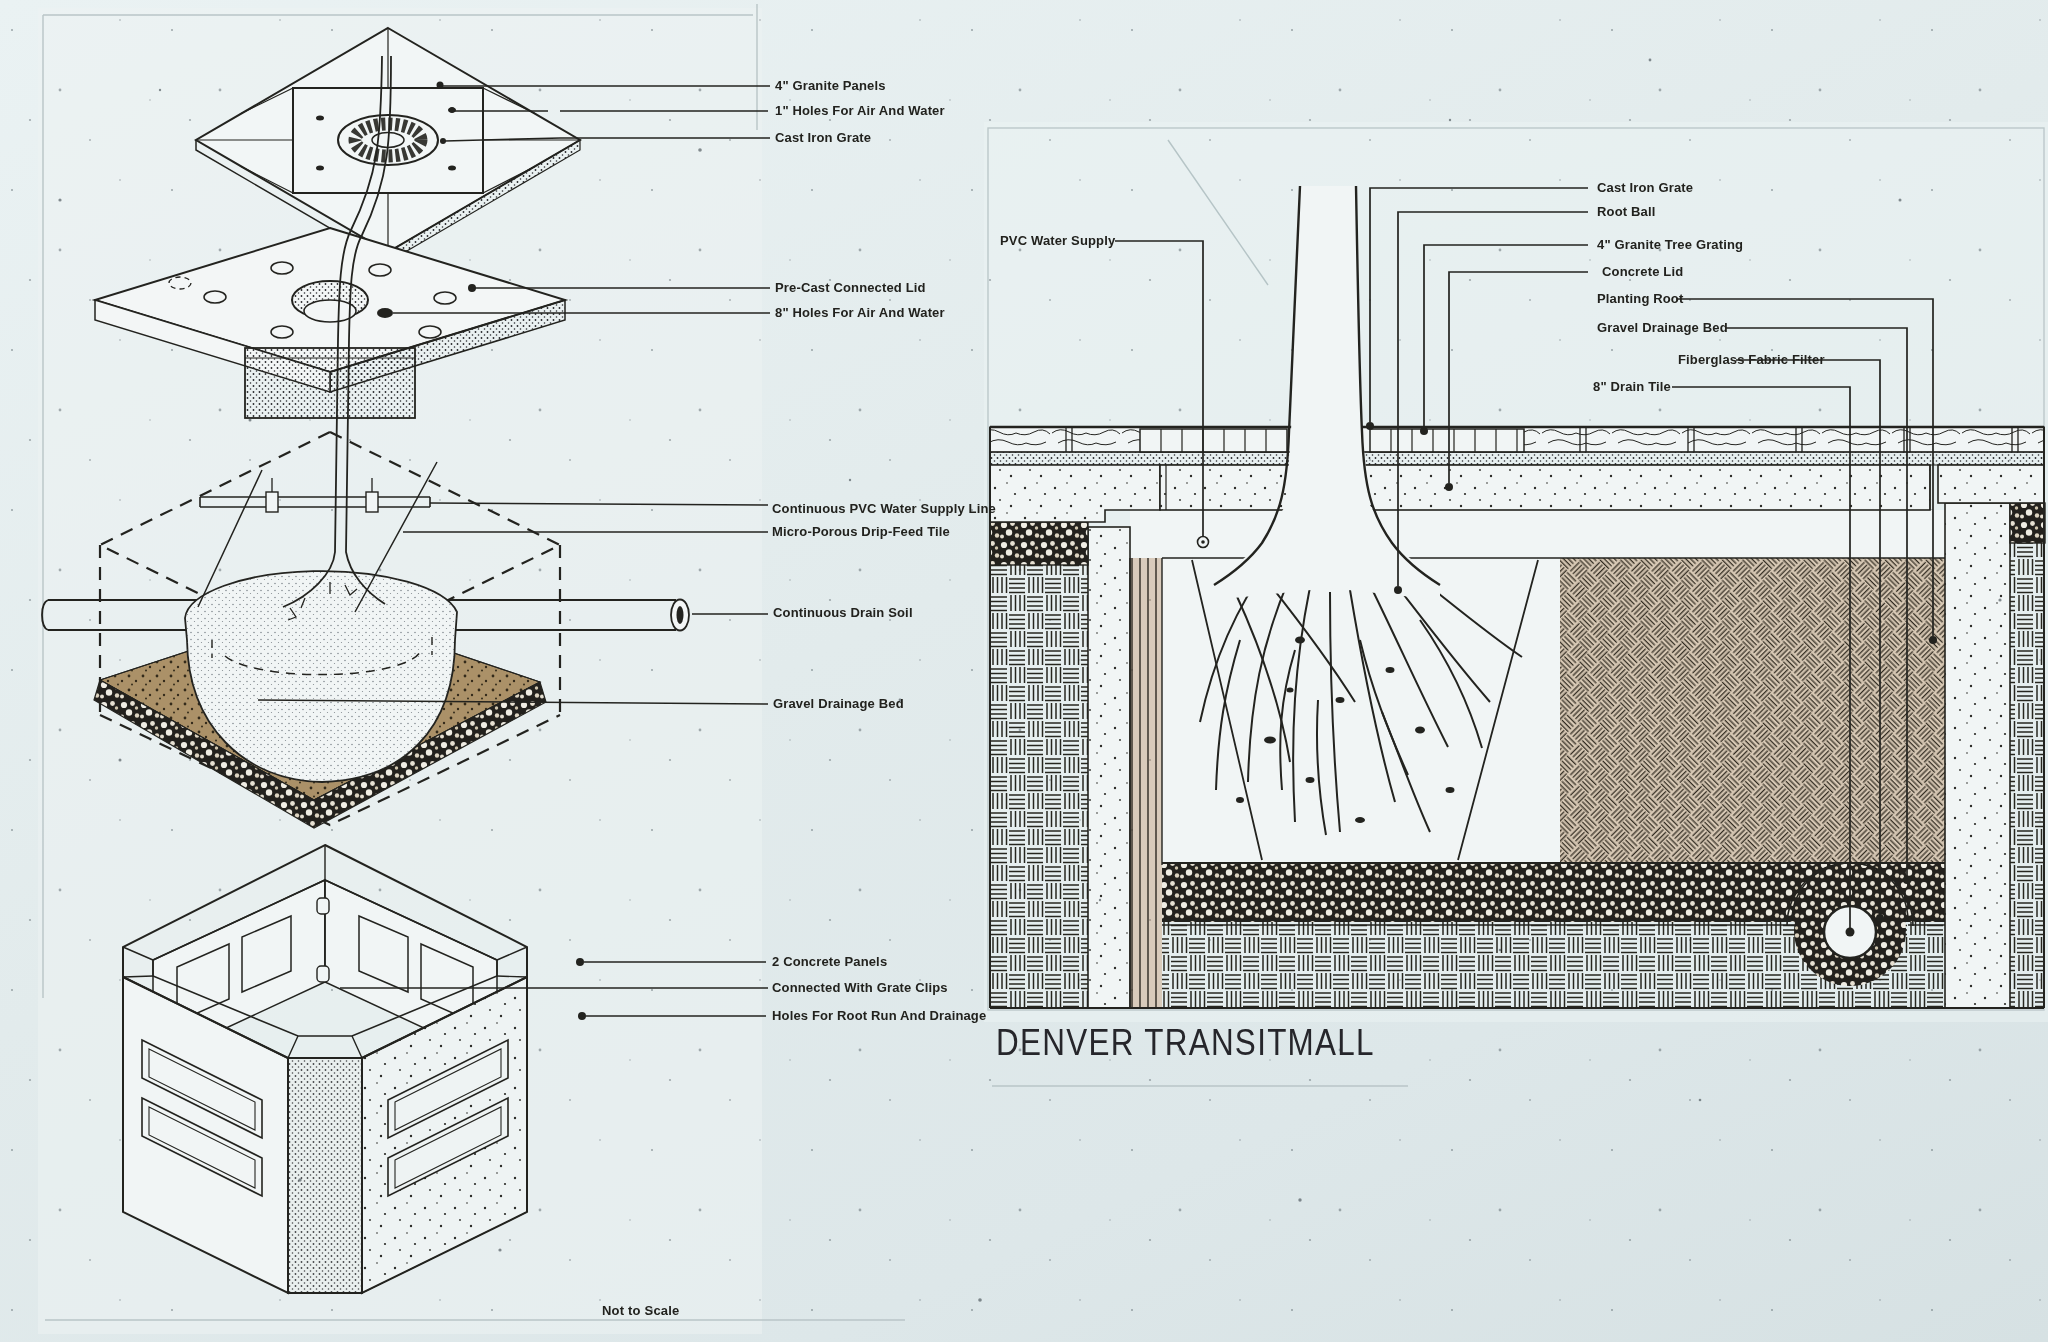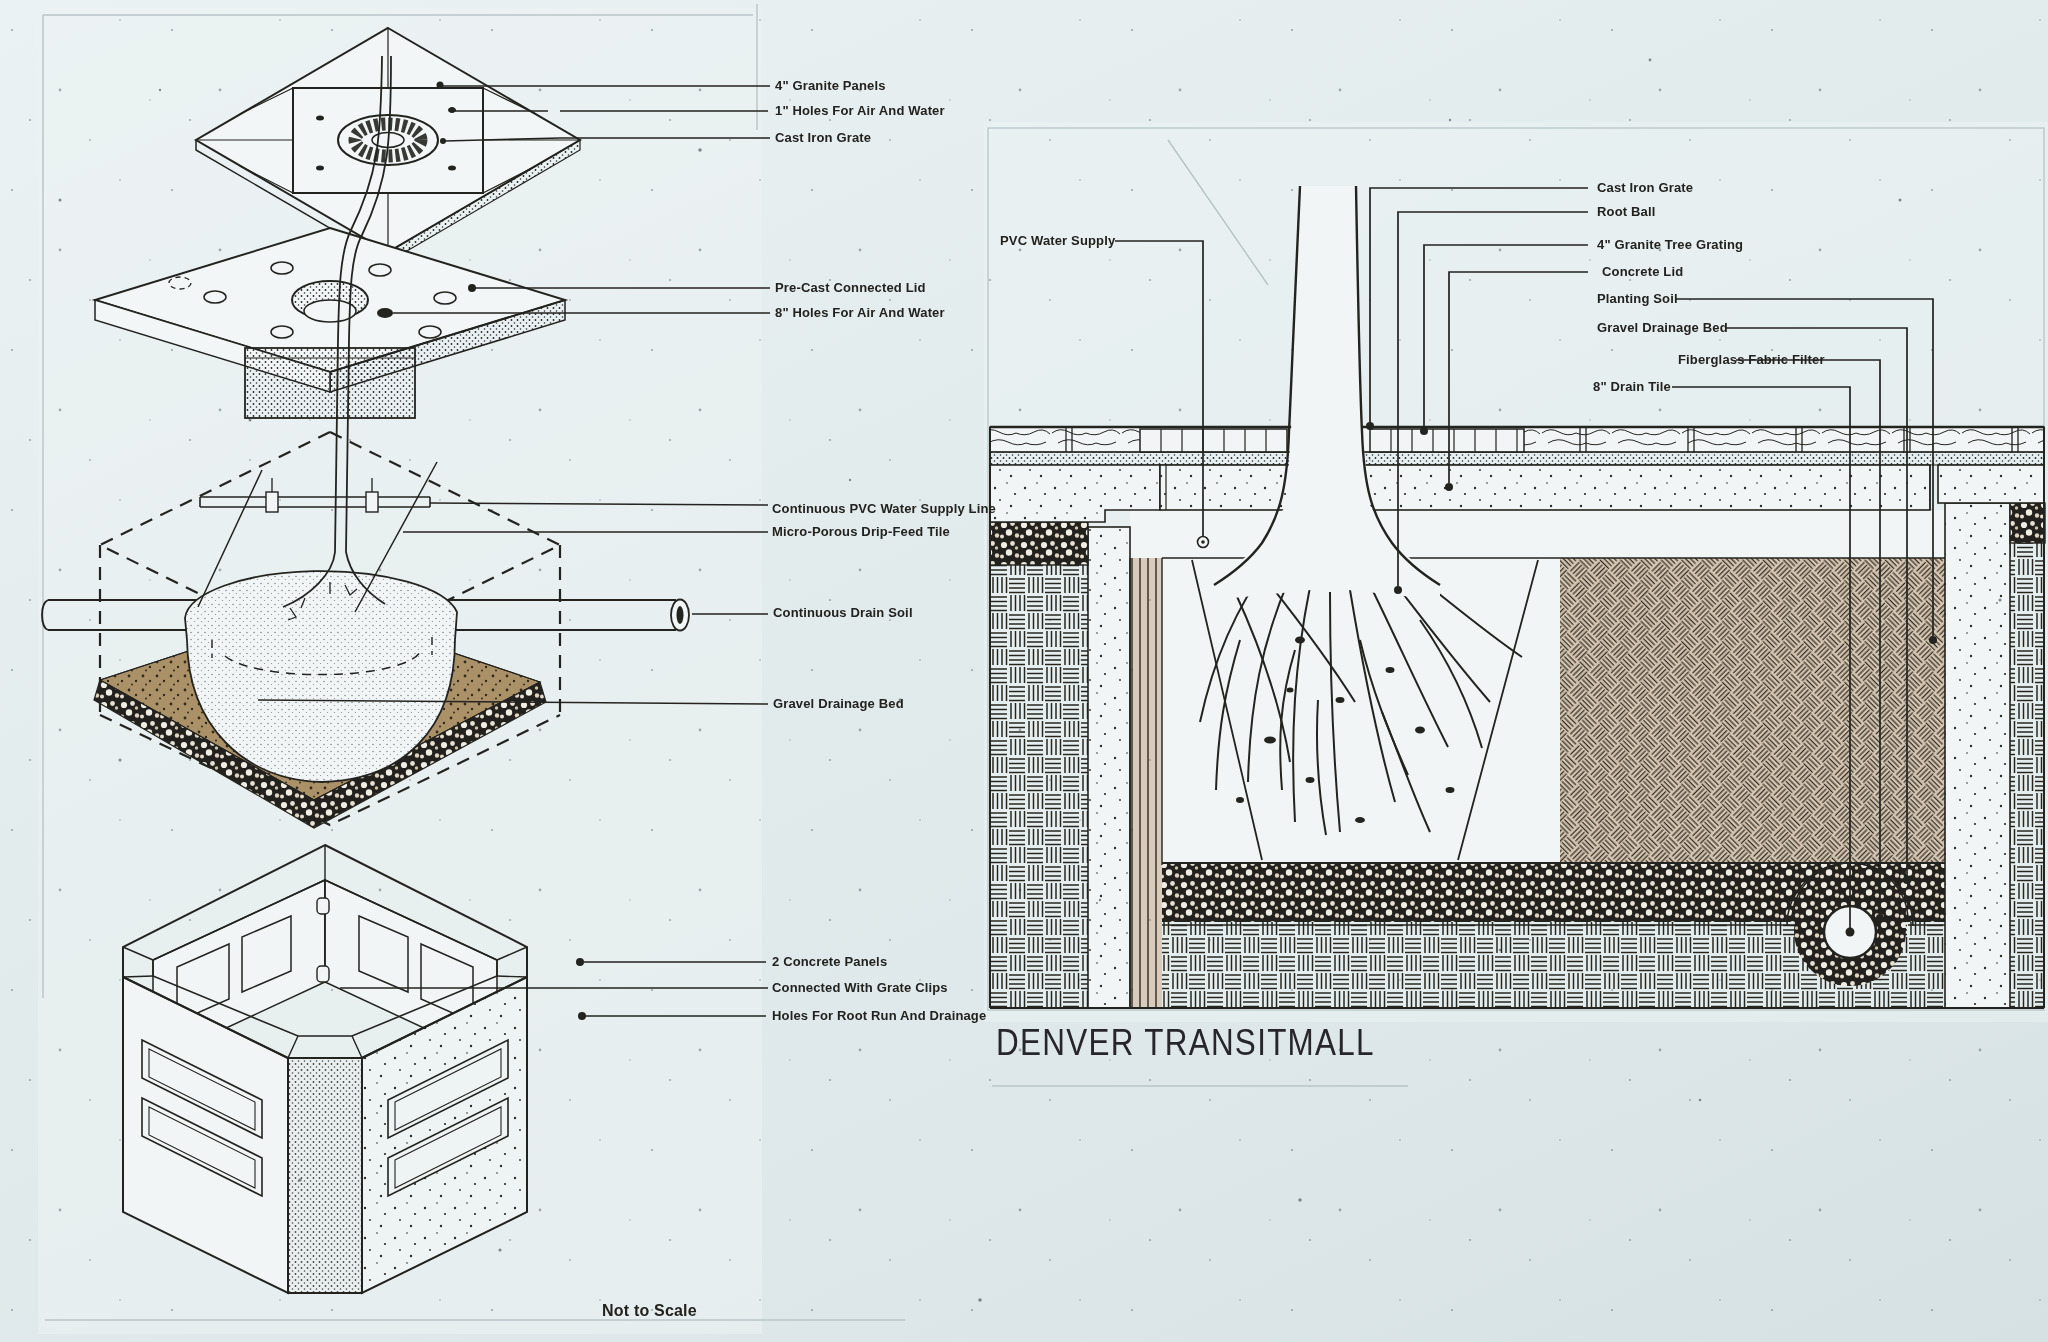--- a/index.html
+++ b/index.html
@@ -2,21 +2,21 @@
 <html><head>
 <meta charset="utf-8">
 <style>
   html,body{margin:0;padding:0;background:#cfd9db;}
   .stage{position:relative;width:2048px;height:1342px;overflow:hidden;
          background:linear-gradient(155deg,#eaf2f3 0%,#e2ebec 45%,#dde7e9 75%,#d6e1e3 100%);
          font-family:"Liberation Sans",sans-serif;}
   .stage svg{position:absolute;left:0;top:0;}
   .lbl{position:absolute;font-weight:700;font-size:13px;line-height:16px;color:#22221e;
        white-space:nowrap;letter-spacing:.15px;}
-  .note{font-size:16px;letter-spacing:.2px;}
+  .note{font-size:13px;letter-spacing:.2px;}
   .title{position:absolute;font-size:37px;font-weight:400;letter-spacing:1.5px;color:#26262b;
          white-space:nowrap;transform:scaleX(.85);transform-origin:left center;}
 </style>
 </head>
 <body>
 
 <div class="stage">
 
 <svg width="2048" height="1342" viewBox="0 0 2048 1342" xmlns="http://www.w3.org/2000/svg">
 <defs>
@@ -364,20 +364,20 @@
 <div class="lbl" style="left:772px;top:954px">2 Concrete Panels</div>
 <div class="lbl" style="left:772px;top:980px">Connected With Grate Clips</div>
 <div class="lbl" style="left:772px;top:1008px">Holes For Root Run And Drainage</div>
 <div class="lbl note" style="left:602px;top:1303px">Not to Scale</div>
 
 <div class="lbl" style="left:1000px;top:233px">PVC Water Supply</div>
 <div class="lbl" style="left:1597px;top:180px">Cast Iron Grate</div>
 <div class="lbl" style="left:1597px;top:204px">Root Ball</div>
 <div class="lbl" style="left:1597px;top:237px">4" Granite Tree Grating</div>
 <div class="lbl" style="left:1602px;top:264px">Concrete  Lid</div>
-<div class="lbl" style="left:1597px;top:291px">Planting Soil</div>
+<div class="lbl" style="left:1597px;top:291px">Planting Root</div>
 <div class="lbl" style="left:1597px;top:320px">Gravel Drainage Bed</div>
 <div class="lbl" style="left:1678px;top:352px">Fiberglass Fabric Filter</div>
 <div class="lbl" style="left:1593px;top:379px">8" Drain Tile</div>
 
 <div class="title" style="left:996px;top:1022px">DENVER TRANSITMALL</div>
 
 </div>
 
 </body></html>

